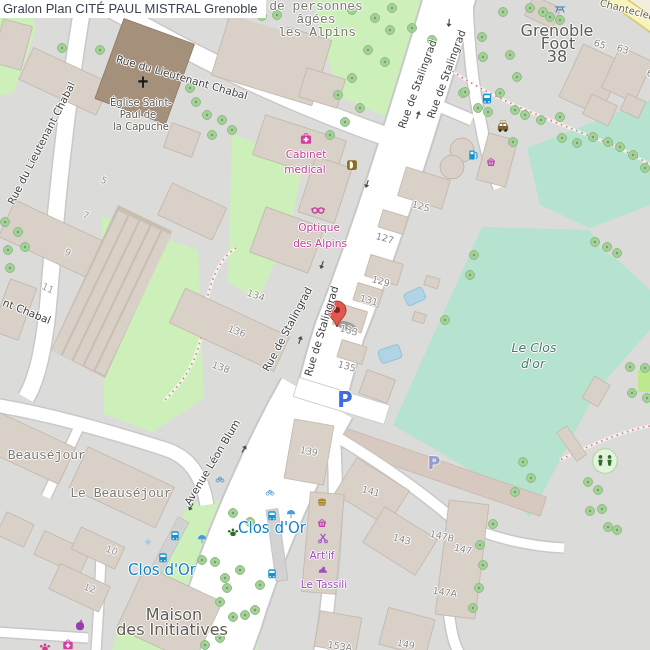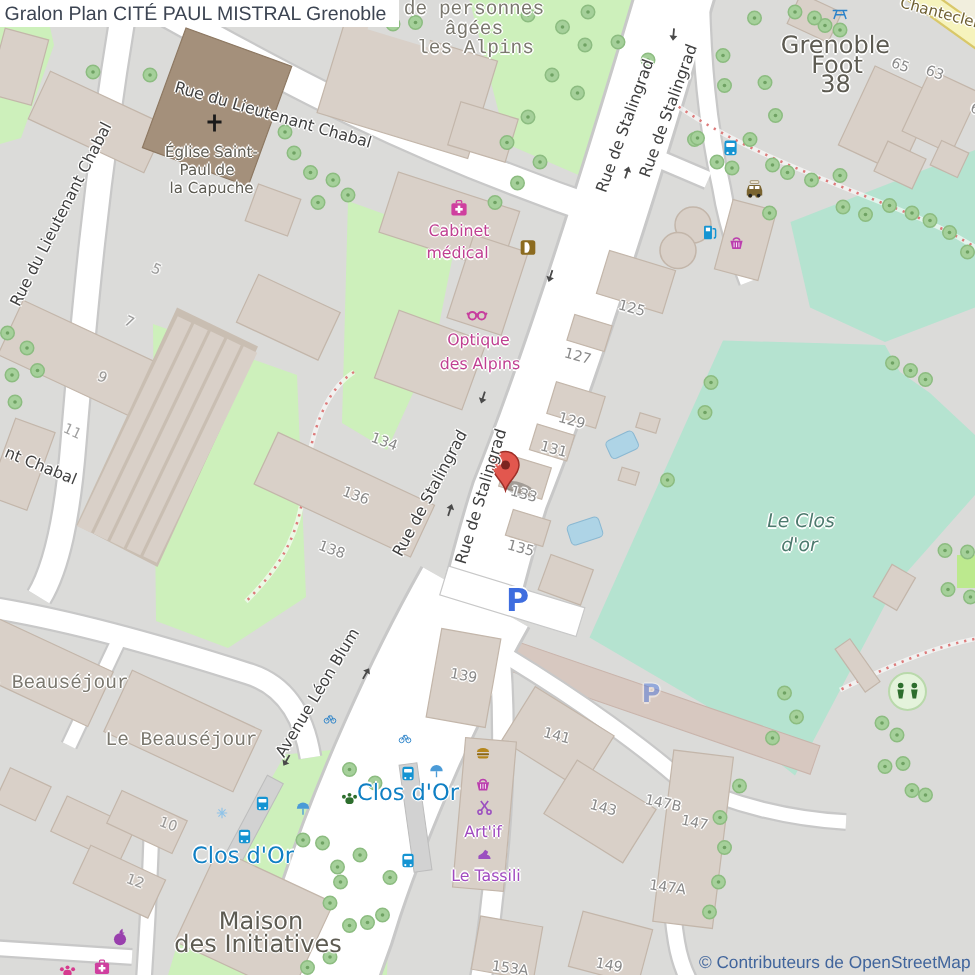--- a/index.html
+++ b/index.html
@@ -635,16 +635,13 @@
       <span class="lbl halo num" style="left: 68px; top: 252px; --r: 25deg; opacity: 0.8;">9</span>
       <span class="lbl halo num" style="left: 48px; top: 288px; --r: 25deg; opacity: 0.8;">11</span>
       <span class="lbl halo num" style="left: 112px; top: 550px; --r: 20deg; opacity: 0.8;">10</span>
       <span class="lbl halo num" style="left: 90px; top: 588px; --r: 20deg; opacity: 0.8;">12</span>
     </div>
 
   <div id="title-bar">
     <span>Gralon Plan CITÉ PAUL MISTRAL Grenoble</span>
   </div>
 
-  <div id="attribution">
-    <span>© Contributeurs de OpenStreetMap</span>
-  </div>
 </div>
 
 </body></html>

